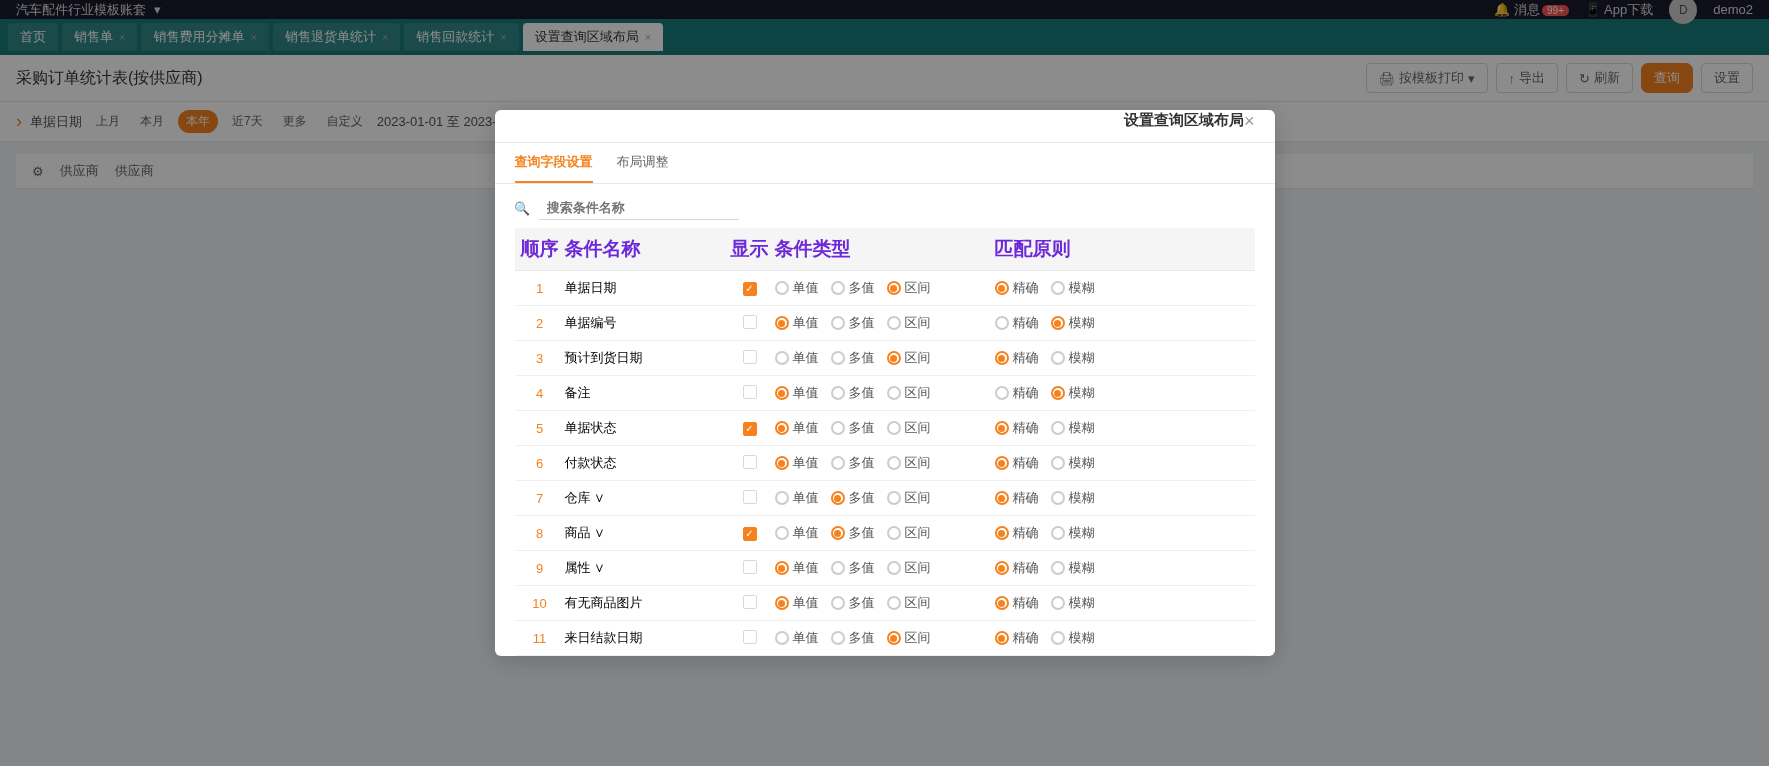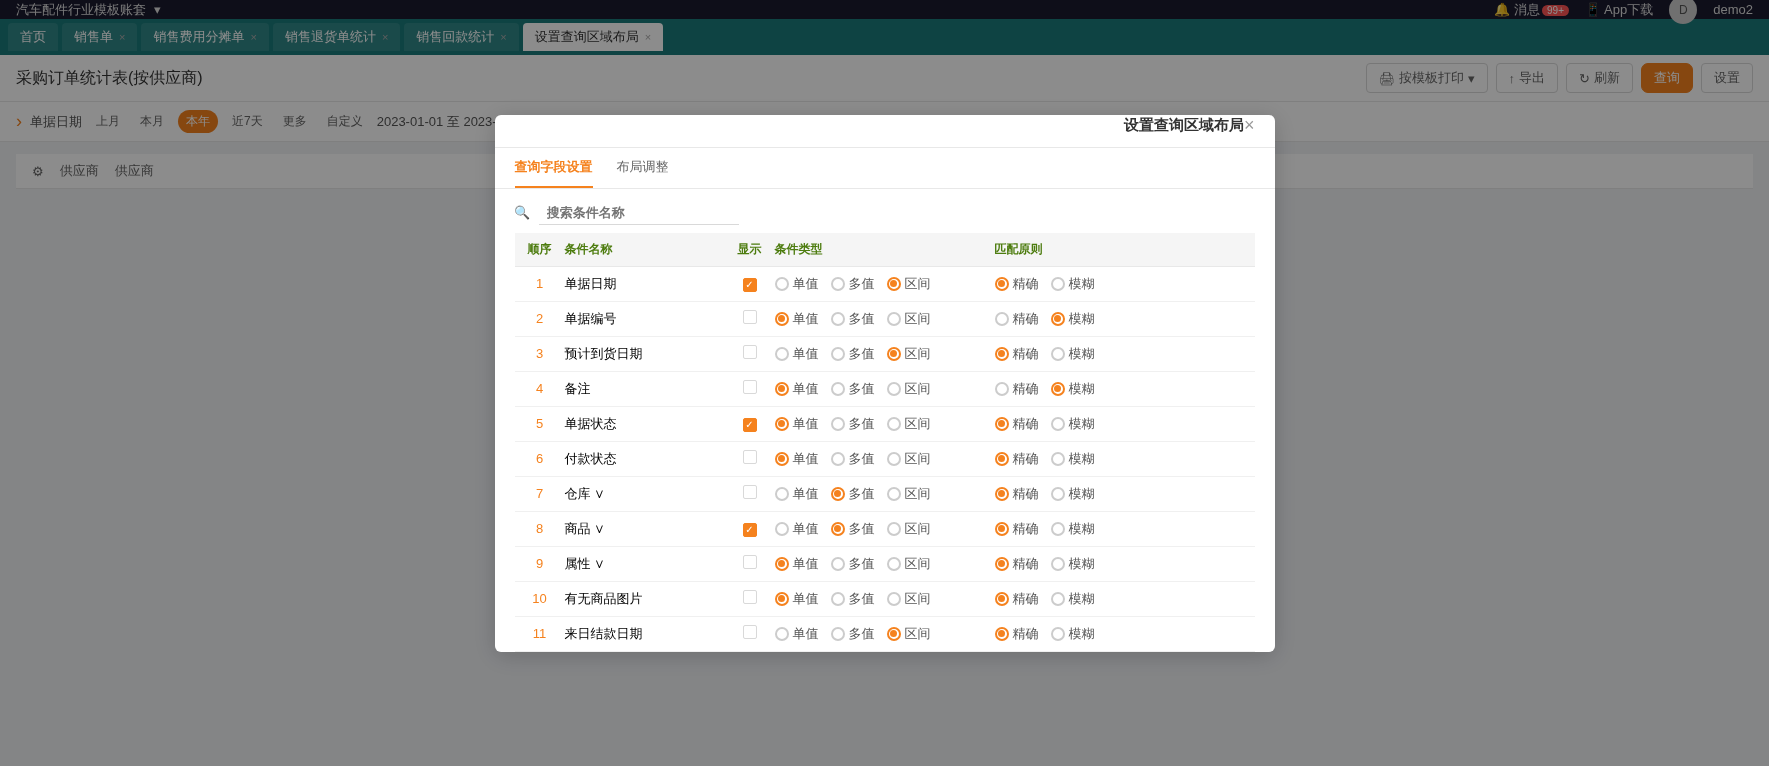--- a/index.html
+++ b/index.html
@@ -163,23 +163,23 @@
     .dialog-table {
       flex: 1;
       overflow-y: auto;
       padding: 0 20px;
     }
     .table-row-header {
       display: grid;
       grid-template-columns: 50px 160px 50px 220px 200px;
       background: #f5f5f5;
       padding: 8px 0;
-      font-size: 12px;
+      font-size: 19px;
       font-weight: bold;
-      color: #4d7c0f;
+      color: #6d28d9;
       border-bottom: 1px solid #e8e8e8;
       position: sticky;
       top: 12px;
       z-index: 1;
     }
     .table-row-data {
       display: grid;
       grid-template-columns: 50px 160px 50px 220px 200px;
       padding: 8px 0;
       border-bottom: 1px solid #f0f0f0;

